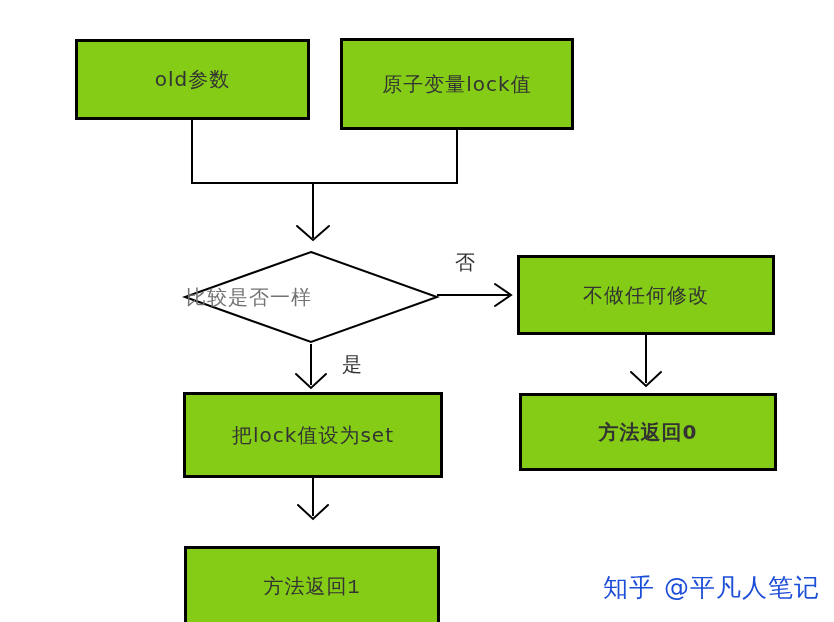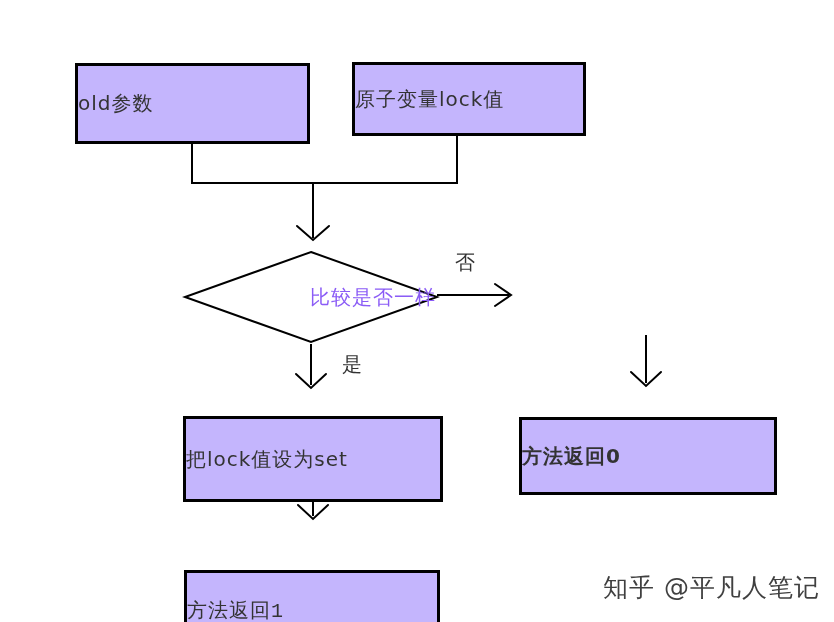--- a/index.html
+++ b/index.html
@@ -33,65 +33,65 @@
   }
   svg.connectors .diamond {
     fill: #ffffff;
     stroke: #000000;
     stroke-width: 2;
   }
   .node {
     position: absolute;
     box-sizing: border-box;
     border: 3px solid #000000;
-    background: #c4b5fd;
+    background: #84cc16;
     display: flex;
     align-items: center;
+    justify-content: center;
     font-size: 20px;
     color: #333333;
     letter-spacing: 1px;
     white-space: nowrap;
-    margin-top: 24px;
   }
   .b1 { left: 75px;  top: 39px;  width: 235px; height: 81px; }
-  .b2 { left: 352px; top: 38px;  width: 234px; height: 74px; }
+  .b2 { left: 340px; top: 38px;  width: 234px; height: 92px; }
   .b3 { left: 517px; top: 255px; width: 258px; height: 80px; }
   .b4 { left: 519px; top: 393px; width: 258px; height: 78px; font-weight: bold; }
   .b5 { left: 183px; top: 392px; width: 260px; height: 86px; }
   .b6 { left: 184px; top: 546px; width: 256px; height: 80px; font-family: Liberation Mono, monospace; }
   .diamond-label {
     position: absolute;
     left: 186px;
     top: 283px;
     width: 250px;
     height: 28px;
     display: flex;
     align-items: center;
-    justify-content: flex-end;
+    justify-content: flex-start;
     font-size: 20px;
-    color: #8b5cf6;
+    color: #737373;
     letter-spacing: 1px;
     white-space: nowrap;
   }
   .edge-label {
     position: absolute;
     font-size: 20px;
     color: #333333;
     line-height: 1;
   }
   .edge-no  { left: 451px; top: 252px; width: 28px; text-align: center; }
   .edge-yes { left: 338px; top: 354px; width: 28px; text-align: center; }
   .watermark {
     position: absolute;
     left: 580px;
     top: 571px;
     width: 240px;
     text-align: right;
     font-size: 25px;
-    color: #404040;
+    color: #1d4ed8;
     letter-spacing: 1px;
     white-space: nowrap;
   }
 </style>
 </head>
 <body>
 
 <div class="canvas">
 
   <svg class="connectors" width="834" height="622" viewBox="0 0 834 622">
@@ -129,20 +129,23 @@
   </div>
 
   <div class="edge-label edge-no">
     <span>否</span>
   </div>
 
   <div class="edge-label edge-yes">
     <span>是</span>
   </div>
 
+  <div class="node b3">
+    <span>不做任何修改</span>
+  </div>
 
   <div class="node b4">
     <span>方法返回0</span>
   </div>
 
   <div class="node b5">
     <span>把lock值设为set</span>
   </div>
 
   <div class="node b6">

